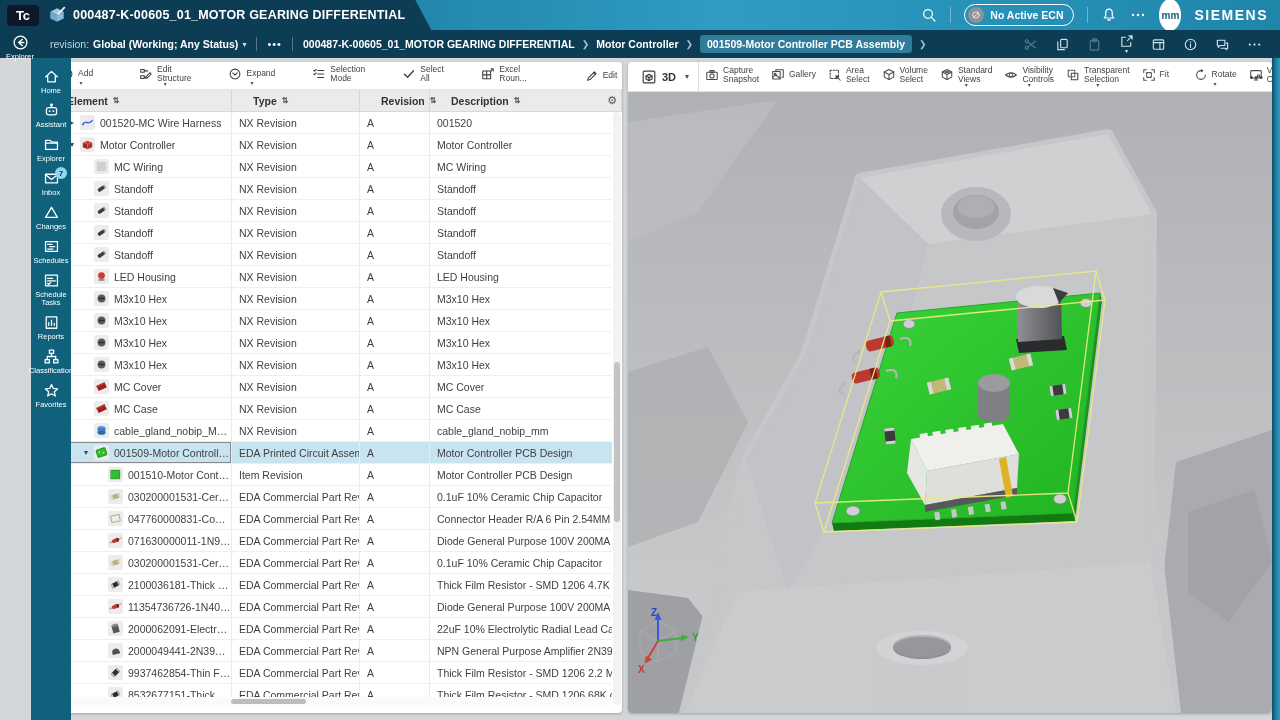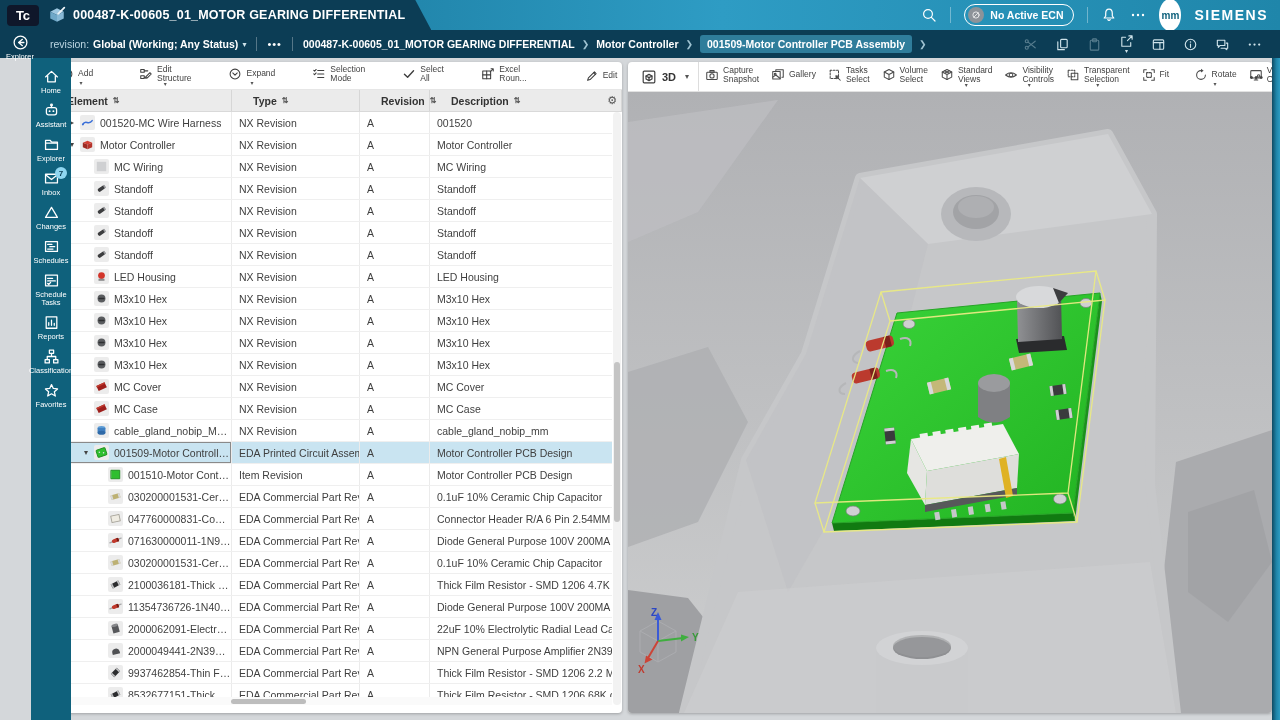--- a/index.html
+++ b/index.html
@@ -1011,21 +1011,21 @@
               <span class="vb-caret"></span>
             </div>
             <div class="vb-btn">
               <span class="vb-row">
                 <span class="icn">
                   <svg viewBox="0 0 16 16" fill="none" stroke="currentColor" stroke-width="1.2" stroke-linecap="round" stroke-linejoin="round">
                     <rect x="2.5" y="2.5" width="9.5" height="9.5" stroke-dasharray="2 1.6"></rect>
                     <path d="M9 9 L14 14 M9.5 12.2 L9 9 L12.2 9.5"></path>
                   </svg>
                 </span>
-                <span class="vb-label">Tasks Select</span>
+                <span class="vb-label">Area Select</span>
               </span>
               <span class="vb-caret"></span>
             </div>
             <div class="vb-btn">
               <span class="vb-row">
                 <span class="icn">
                   <svg viewBox="0 0 16 16" fill="none" stroke="currentColor" stroke-width="1.2" stroke-linecap="round" stroke-linejoin="round">
                     <polygon points="8,1.8 13.4,4.6 13.4,10.4 8,13.2 2.6,10.4 2.6,4.6"></polygon>
                     <path d="M2.6 4.6 L8 7.4 L13.4 4.6 M8 7.4 V13.2"></path>
                   </svg>

